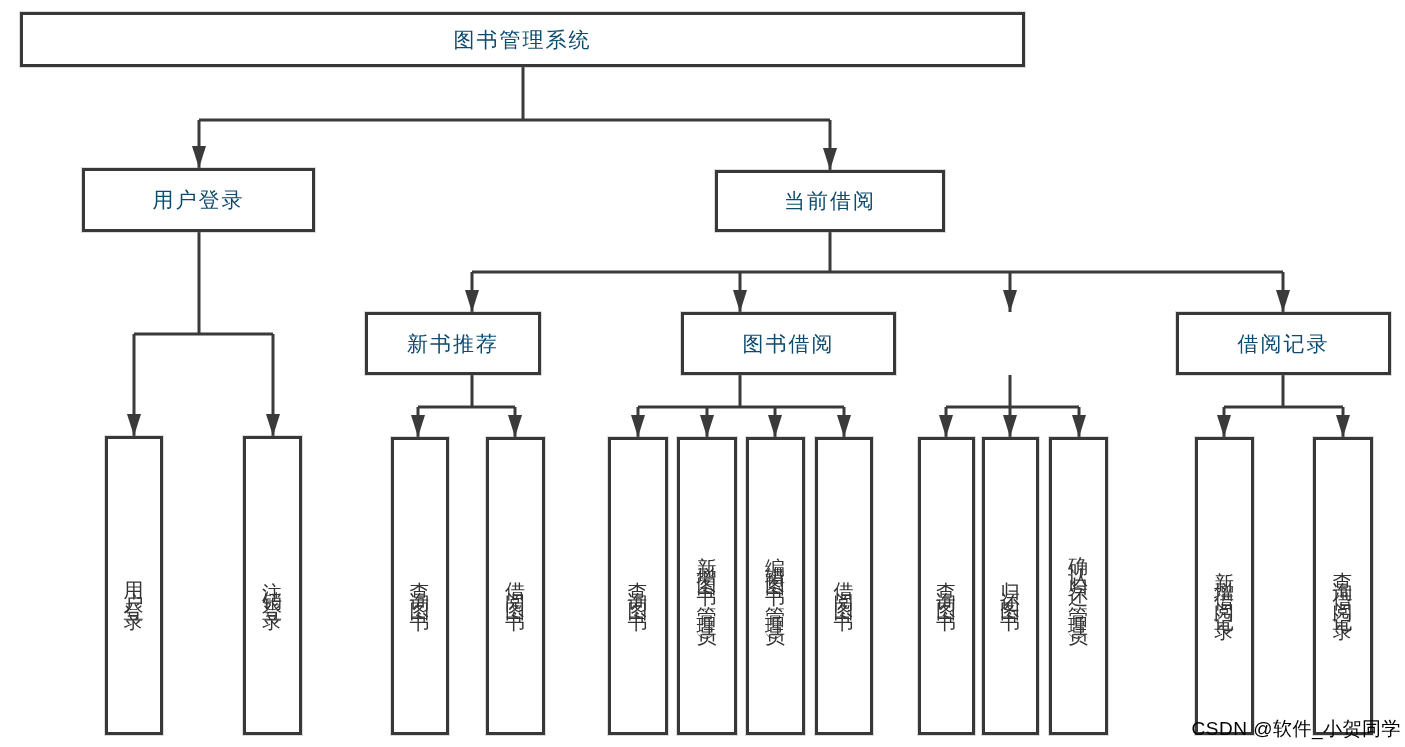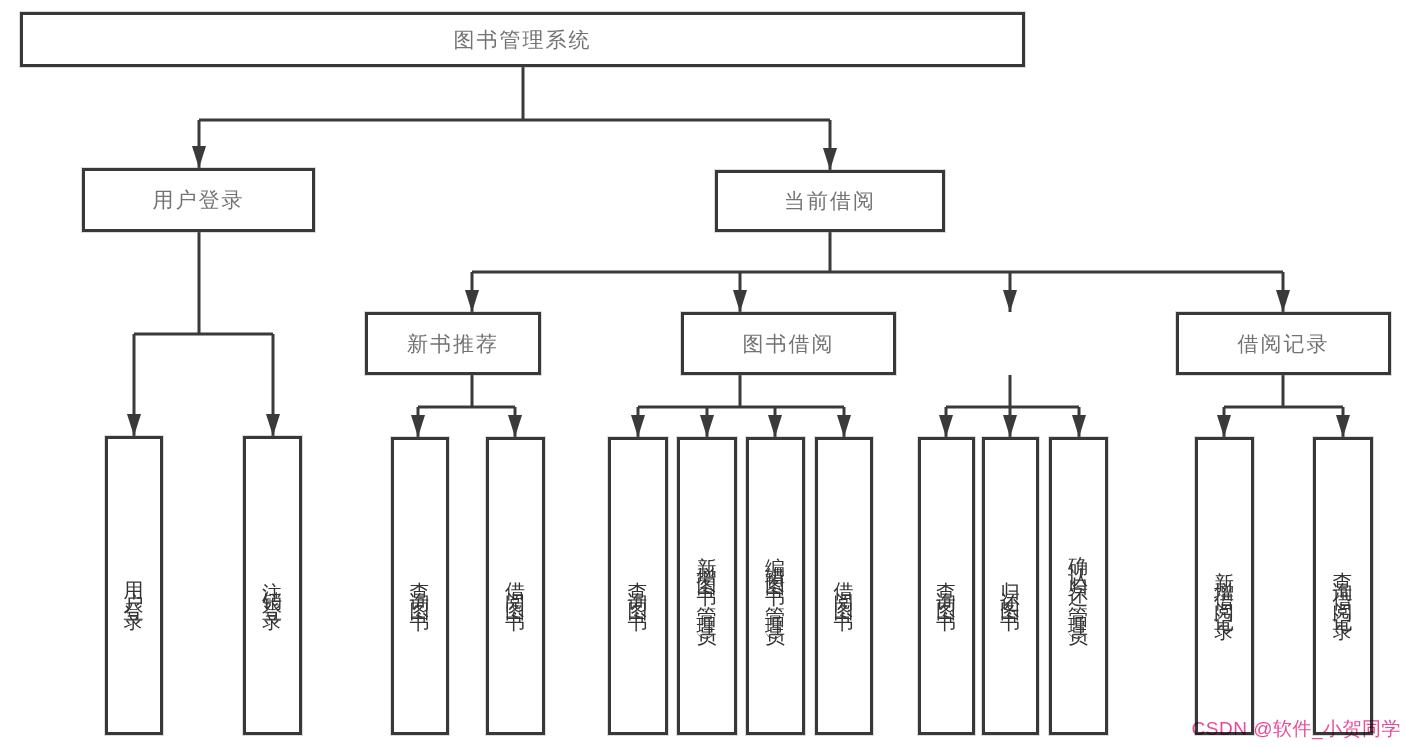--- a/index.html
+++ b/index.html
@@ -13,21 +13,21 @@
   }
   .wires{position:absolute;left:0;top:0;width:1405px;height:747px;}
   .node{
     position:absolute;
     box-sizing:border-box;
     border:3px solid #383838;
     background:#ffffff;
     display:flex;align-items:center;justify-content:center;
     box-shadow:0 0 0 1px rgba(130,130,130,0.28);
   }
-  .hnode{font-size:21px;letter-spacing:2px;color:#737373;}
+  .hnode{font-size:21px;letter-spacing:2px;color:#0c4a6e;}
   .vnode .vtext{
     writing-mode:vertical-rl;
     font-size:20px;
     letter-spacing:10px;
     color:#333333;
     line-height:1;
   }
   
   .root   {left:20px;  top:12px;  width:1005px;height:55px;}
   .lvl2-a {left:82px;  top:168px; width:233px; height:64px;}
@@ -47,21 +47,21 @@
   .leaf-d1{left:918px; top:437px; width:57px;  height:298px;}
   .leaf-d2{left:982px; top:437px; width:57px;  height:298px;}
   .leaf-d3{left:1049px;top:437px; width:59px;  height:298px;}
   .leaf-e1{left:1195px;top:437px; width:59px;  height:298px;}
   .leaf-e2{left:1313px;top:437px; width:60px;  height:298px;}
   .watermark{
     position:absolute;
     right:4px;top:716px;
     font-size:19px;
     letter-spacing:0.5px;
-    color:#ec4899;
+    color:#000000;
     mix-blend-mode:multiply;
     z-index:5;
     white-space:nowrap;
   }
 </style>
 </head>
 <body>
 
 <div class="canvas">
 

